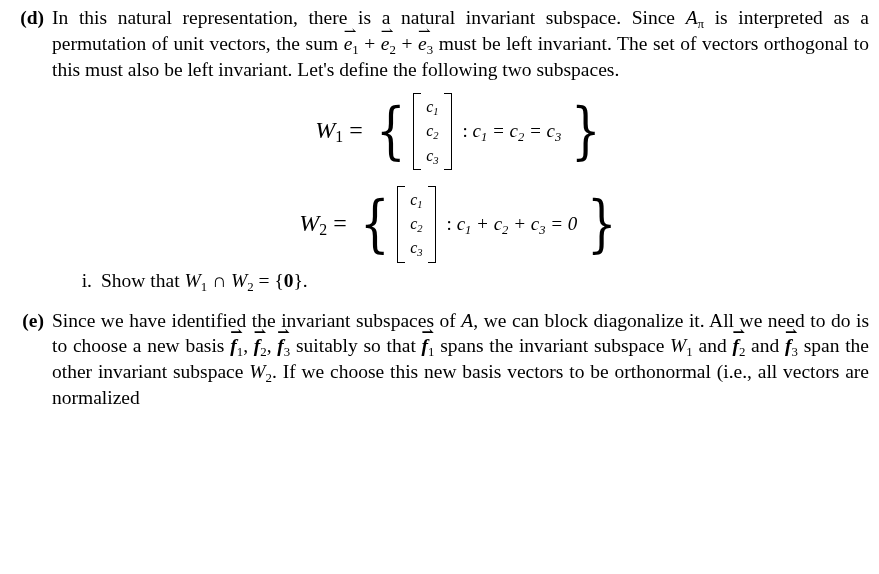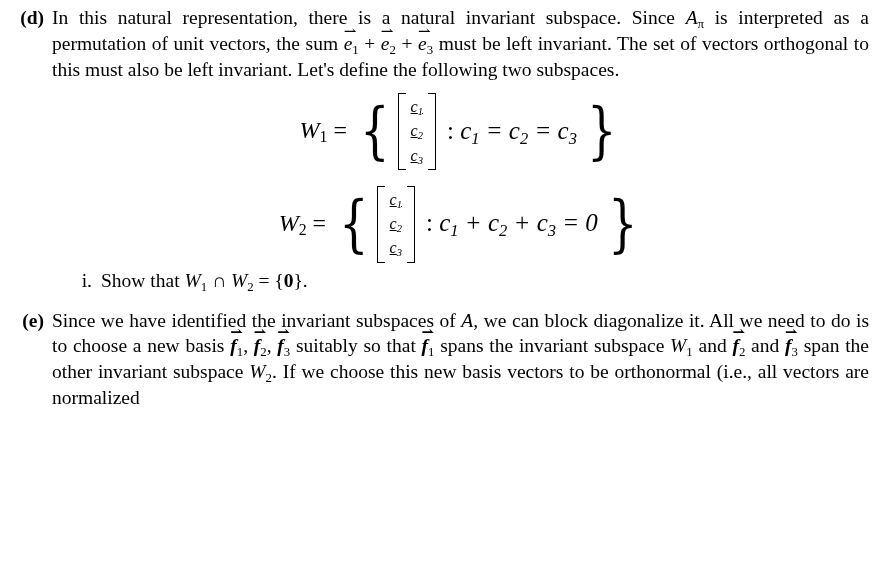--- a/index.html
+++ b/index.html
@@ -117,27 +117,26 @@
   .bracket.left { border-left: 1.4px solid #000; }
   .bracket.right { border-right: 1.4px solid #000; }
   .mcol {
     display: flex;
     flex-direction: column;
     align-items: center;
     padding: 2px 5px;
     font-size: 16px;
     line-height: 1.45;
     font-style: italic;
-    text-decoration: underline;
   }
   .cond {
     padding-left: 9px;
     padding-right: 4px;
     white-space: nowrap;
-    font-size: 25px;
+    font-size: 19px;
   }
 
   
   .subitem {
     display: flex;
     align-items: flex-start;
     margin-top: 3px;
     font-size: 19.5px;
     line-height: 1.28;
   }

